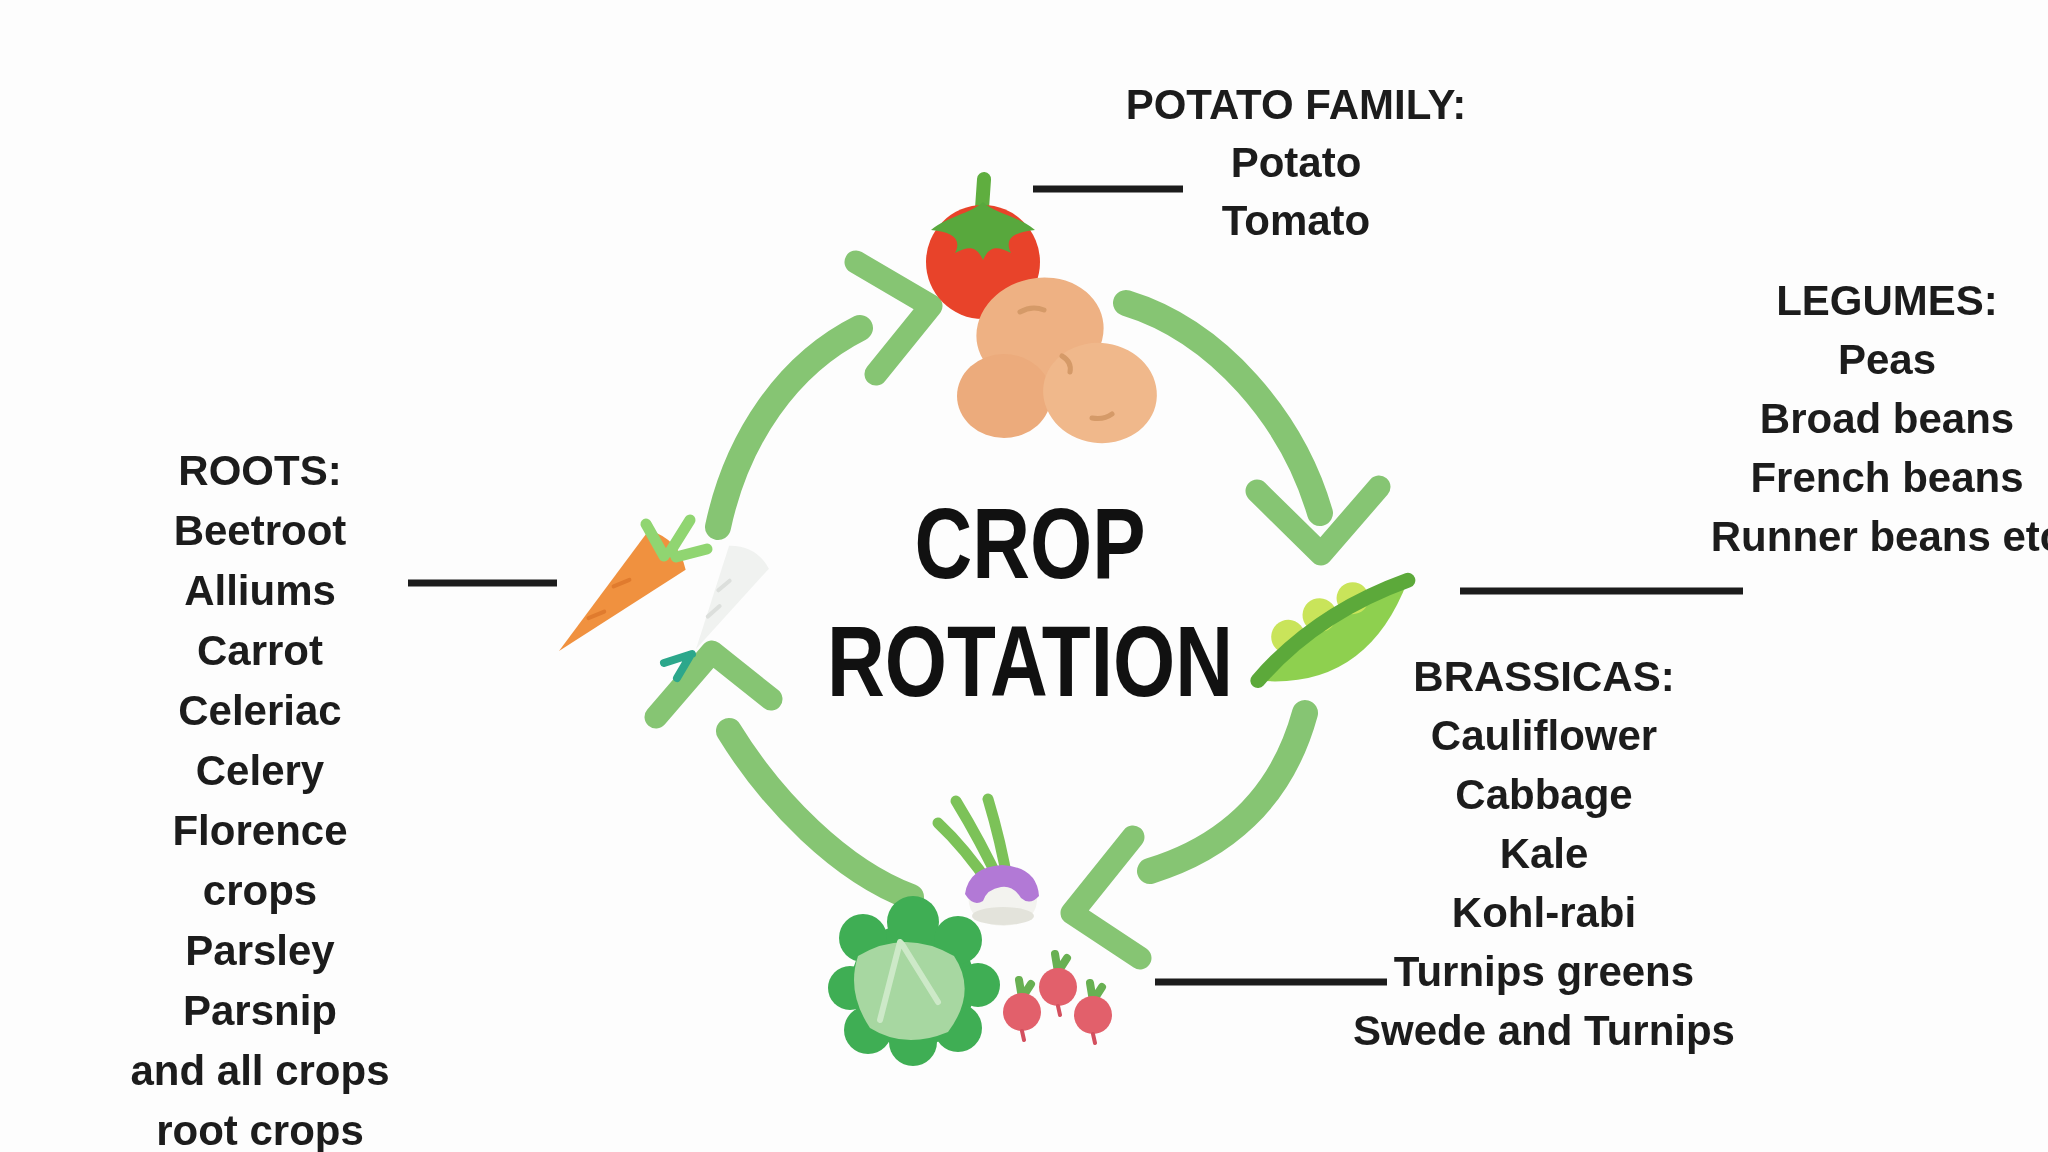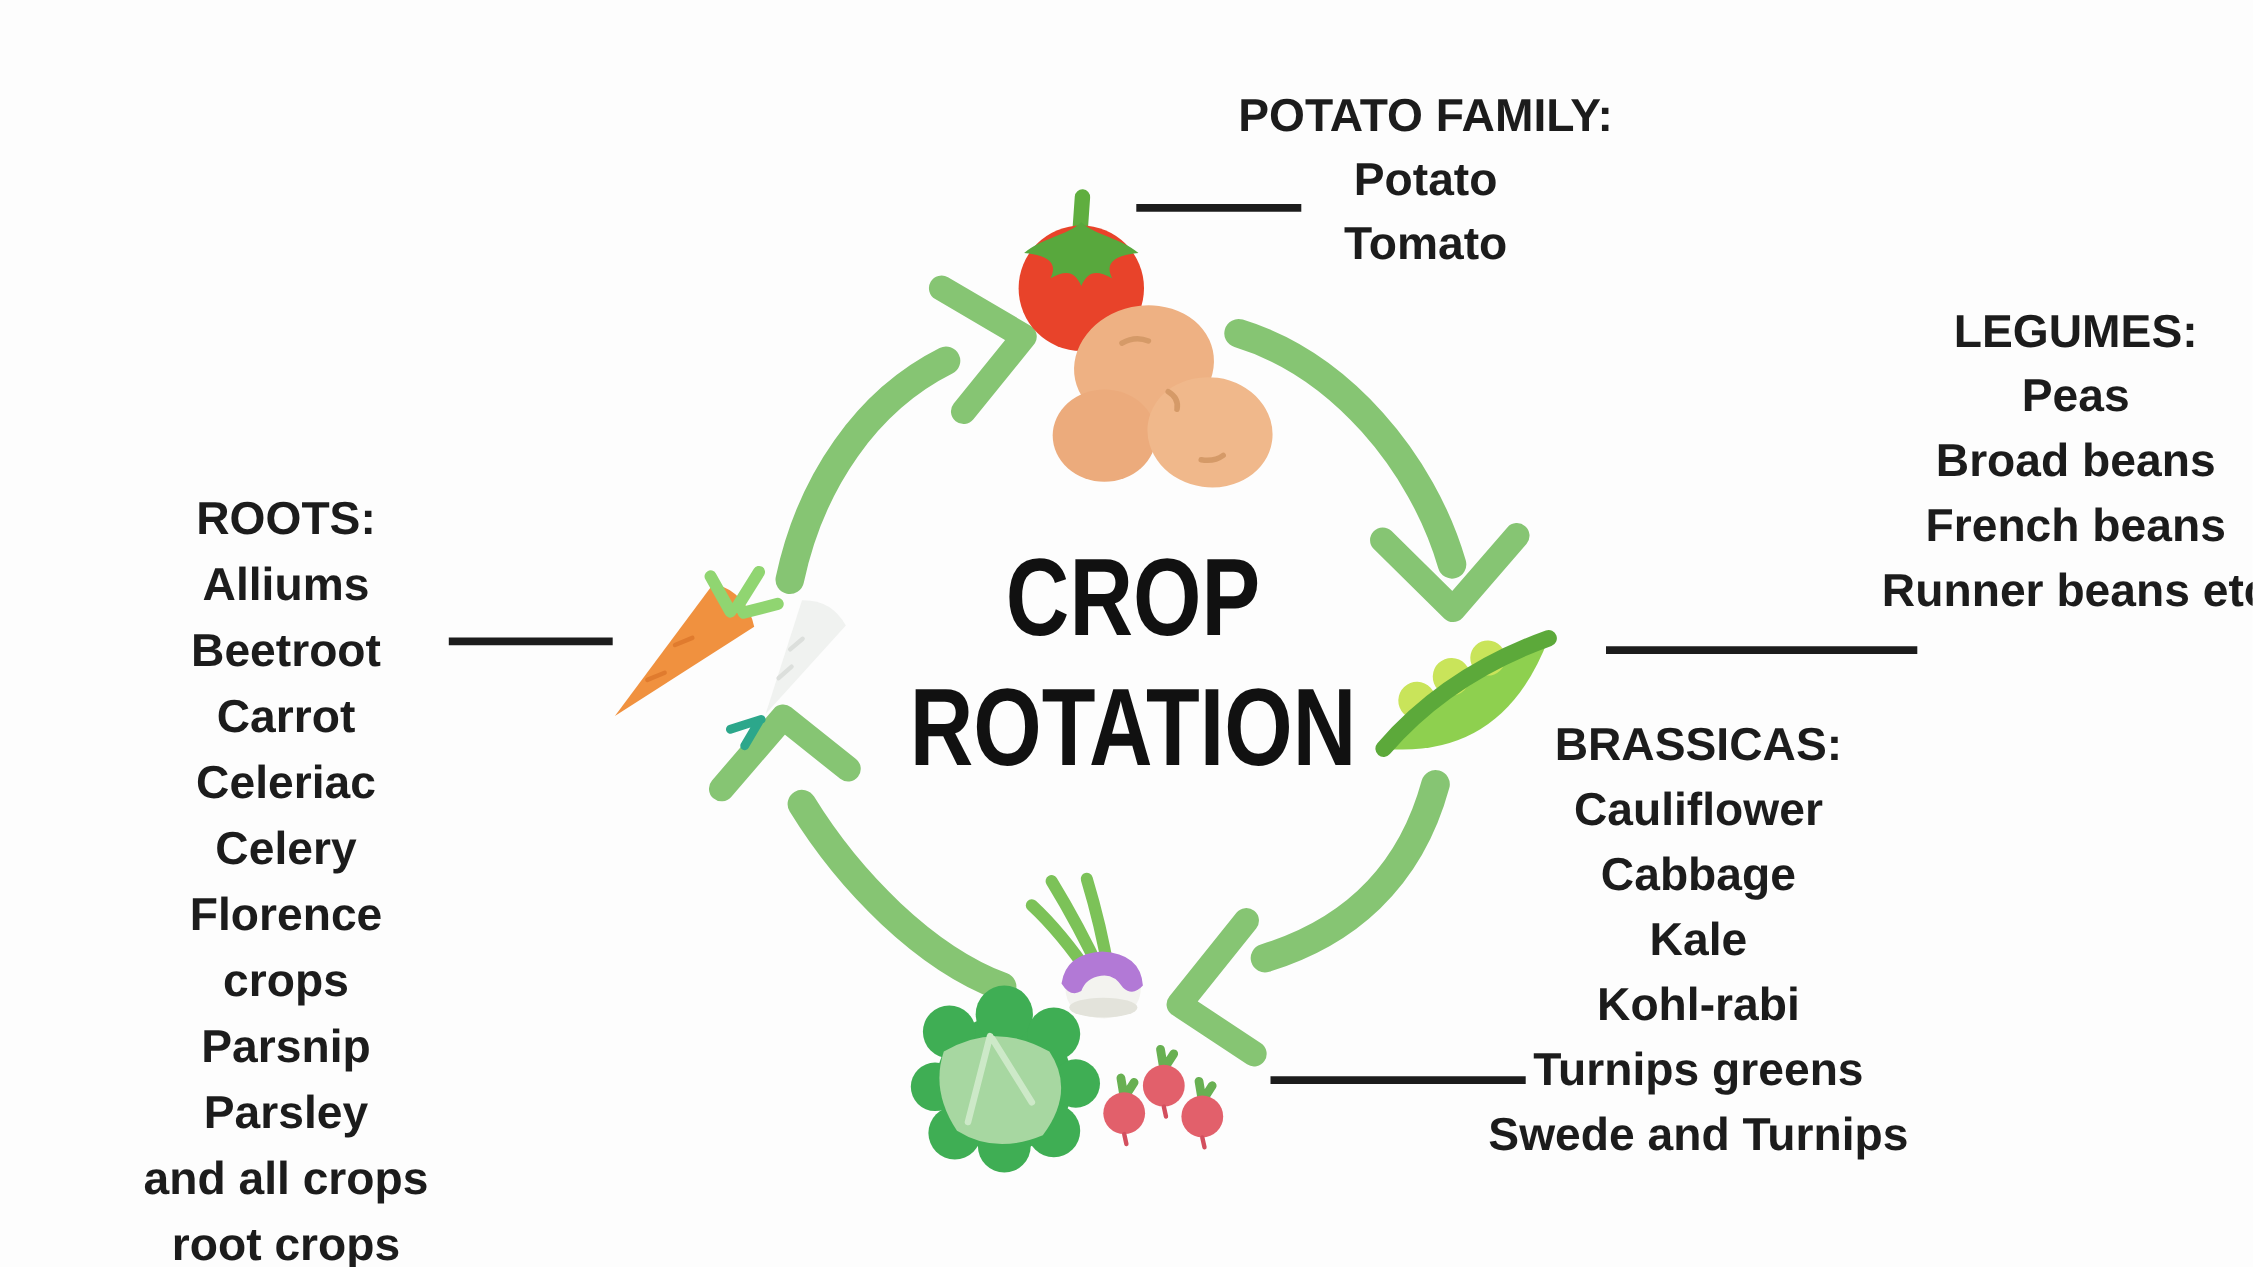--- a/index.html
+++ b/index.html
@@ -156,27 +156,27 @@
         <div>Kale</div>
         <div>Kohl-rabi</div>
         <div>Turnips greens</div>
         <div>Swede and Turnips</div>
       </div>
   </div>
 
   <div class="veg-label" style="left:40px;top:441px;width:440px;line-height:60px;">
     <div class="heading">ROOTS:</div>
     <div>
+        <div>Beetroot</div>
         <div>Alliums</div>
-        <div>Beetroot</div>
         <div>Carrot</div>
         <div>Celeriac</div>
         <div>Celery</div>
         <div>Florence</div>
         <div>crops</div>
+        <div>Parsley</div>
         <div>Parsnip</div>
-        <div>Parsley</div>
         <div>and all crops</div>
         <div>root crops</div>
       </div>
   </div>
 
 </div>
 
 </body></html>

